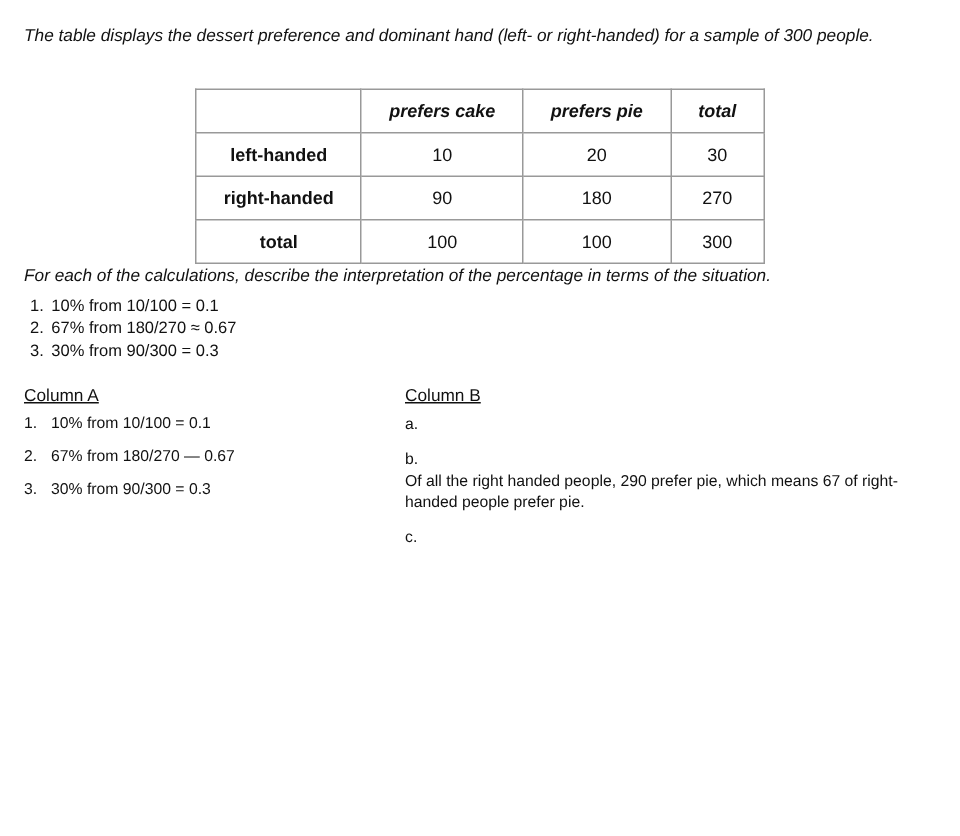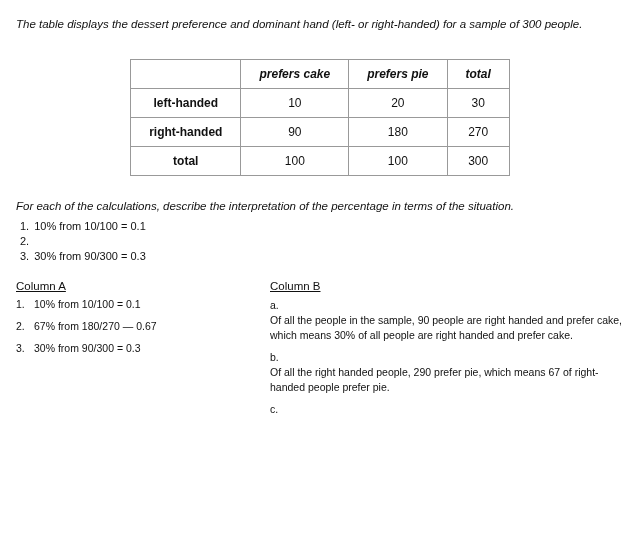--- a/index.html
+++ b/index.html
@@ -17,21 +17,21 @@
       font-size: 11.5px;
       margin-bottom: 26px;
       line-height: 1.5;
       font-style: italic;
     }
 
     
     .data-table-wrap {
       display: flex;
       justify-content: center;
-      margin-bottom: 24px;
+      margin-bottom: 2px;
       align-items: flex-end;
     }
     .data-table {
       border-collapse: collapse;
       border: 1px solid #999;
     }
     .data-table th, .data-table td {
       border: 1px solid #999;
       padding: 7px 18px;
       text-align: center;
@@ -160,20 +160,21 @@
 
 <p class="interpretation-heading">For each of the calculations, describe the interpretation of the percentage in terms of the situation.</p>
 
 <ul class="calc-list" id="calc-list">
 <li>
       <span style="margin-right:3px;">1.</span>
       <span>10% from 10/100 = 0.1</span>
     </li>
     <li>
       <span style="margin-right:3px;">2.</span>
+      <span>67% from 180/270 ≈ 0.67</span>
     </li>
     <li>
       <span style="margin-right:3px;">3.</span>
       <span>30% from 90/300 = 0.3</span>
     </li>
   </ul>
 
 <div class="columns-section">
   <div class="column-a">
     <div class="col-heading">Column A</div>
@@ -188,18 +189,18 @@
         </div>
         <div class="col-a-row">
           <span class="col-a-num">3.</span>
           <span class="col-a-text">30% from 90/300 = 0.3</span>
         </div>
       </div>
   </div>
   <div class="column-b">
     <div class="col-heading">Column B</div>
     <div id="col-b-items">
-        <div class="col-b-item"><span class="b-label" style="font-weight:normal;">a.</span> <p>Of all the people in the sample, 90 people are right handed and prefer cake, which means 30% of all people are right handed and prefer cake.</p></div>
+        <div class="col-b-item"><span class="b-label" style="font-weight:normal;">a.</span> </div>
         <div class="col-b-item"><span class="b-label" style="font-weight:normal;">b.</span> <p>Of all the right handed people, 290 prefer pie, which means 67 of right-handed people prefer pie.</p></div>
         <div class="col-b-item"><span class="b-label" style="font-weight:normal;">c.</span> </div>
       </div>
   </div>
 </div>
 
 </body></html>

